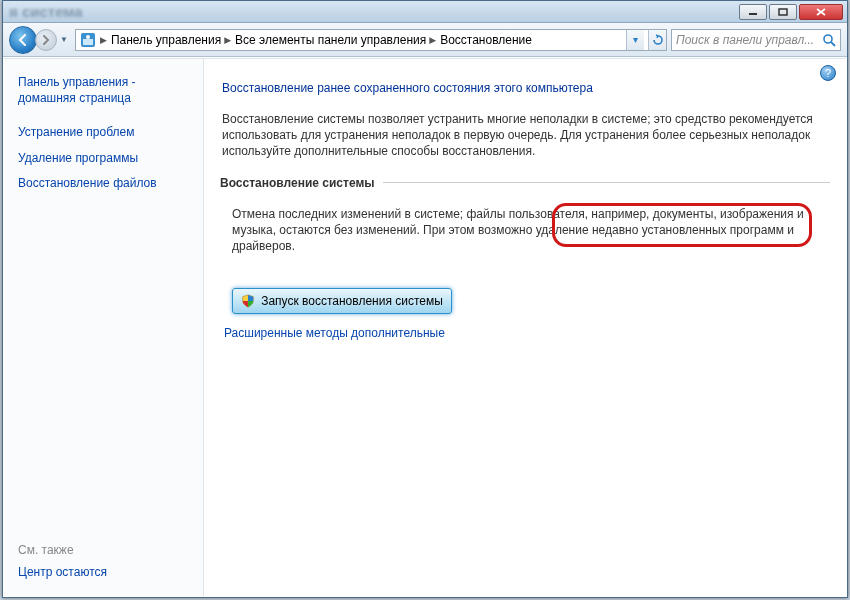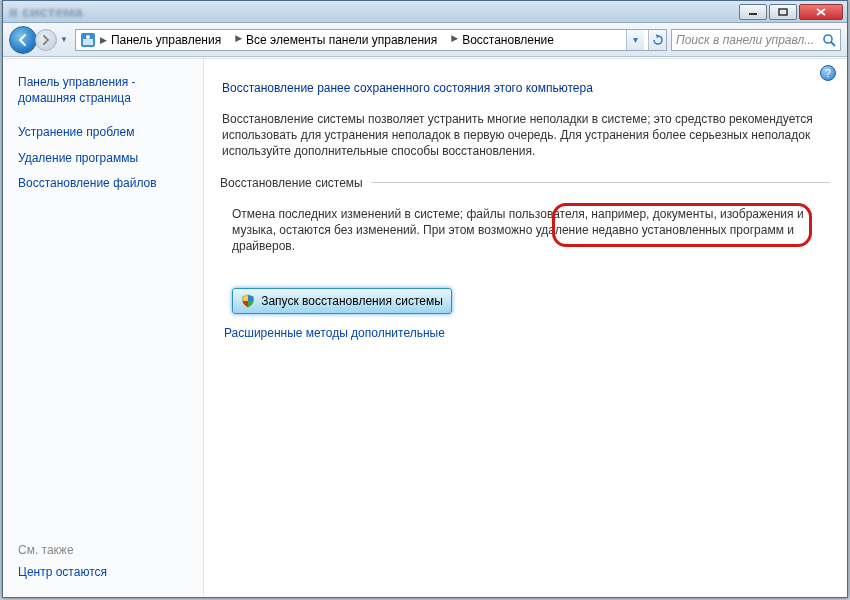--- a/index.html
+++ b/index.html
@@ -119,22 +119,22 @@
     overflow: hidden;
   }
   .addr-icon {
     width: 16px; height: 16px;
     display: inline-flex;
     align-items: center;
     justify-content: center;
   }
   .crumb {
     display: inline-flex;
-    align-items: flex-start;
-    gap: 14px;
+    align-items: center;
+    gap: 3px;
     color: #000;
     white-space: nowrap;
   }
   .crumb-sep {
     color: #555;
     font-size: 9px;
   }
   .addrbtn {
     width: 18px; height: 20px;
     border-left: 1px solid #b0c0d0;
@@ -226,20 +226,21 @@
     border: none;
     border-top: 1px solid #ccc;
     padding: 10px 0 0 0;
     margin: 0 0 12px 0;
   }
   .fieldset-legend {
     color: #333;
     padding-right: 8px;
     background: #fff;
     margin-left: -4px;
+    font-weight: bold;
   }
   .fsrow {
     display: flex;
     align-items: flex-start;
     gap: 14px;
     padding: 6px 0 0 10px;
     flex-direction: column;
   }
   .fscol-text {
     flex: 1;

